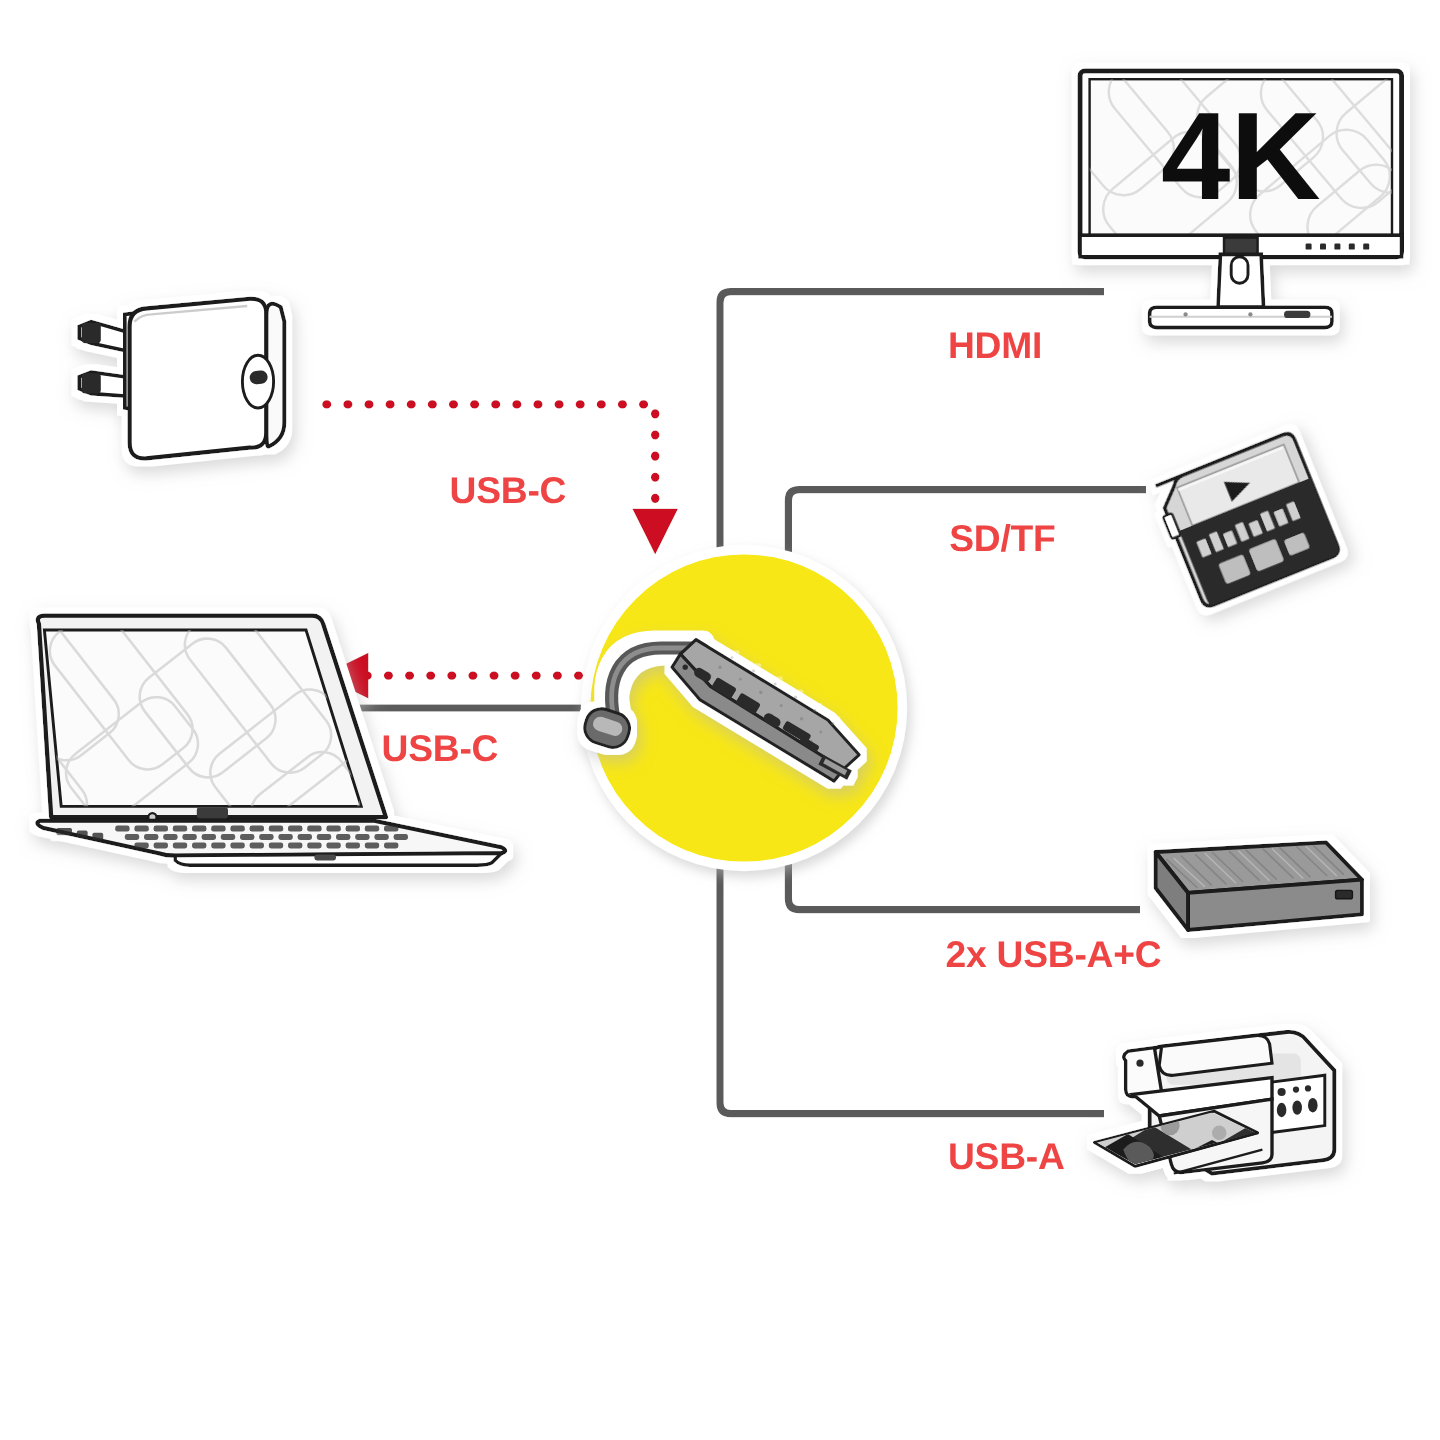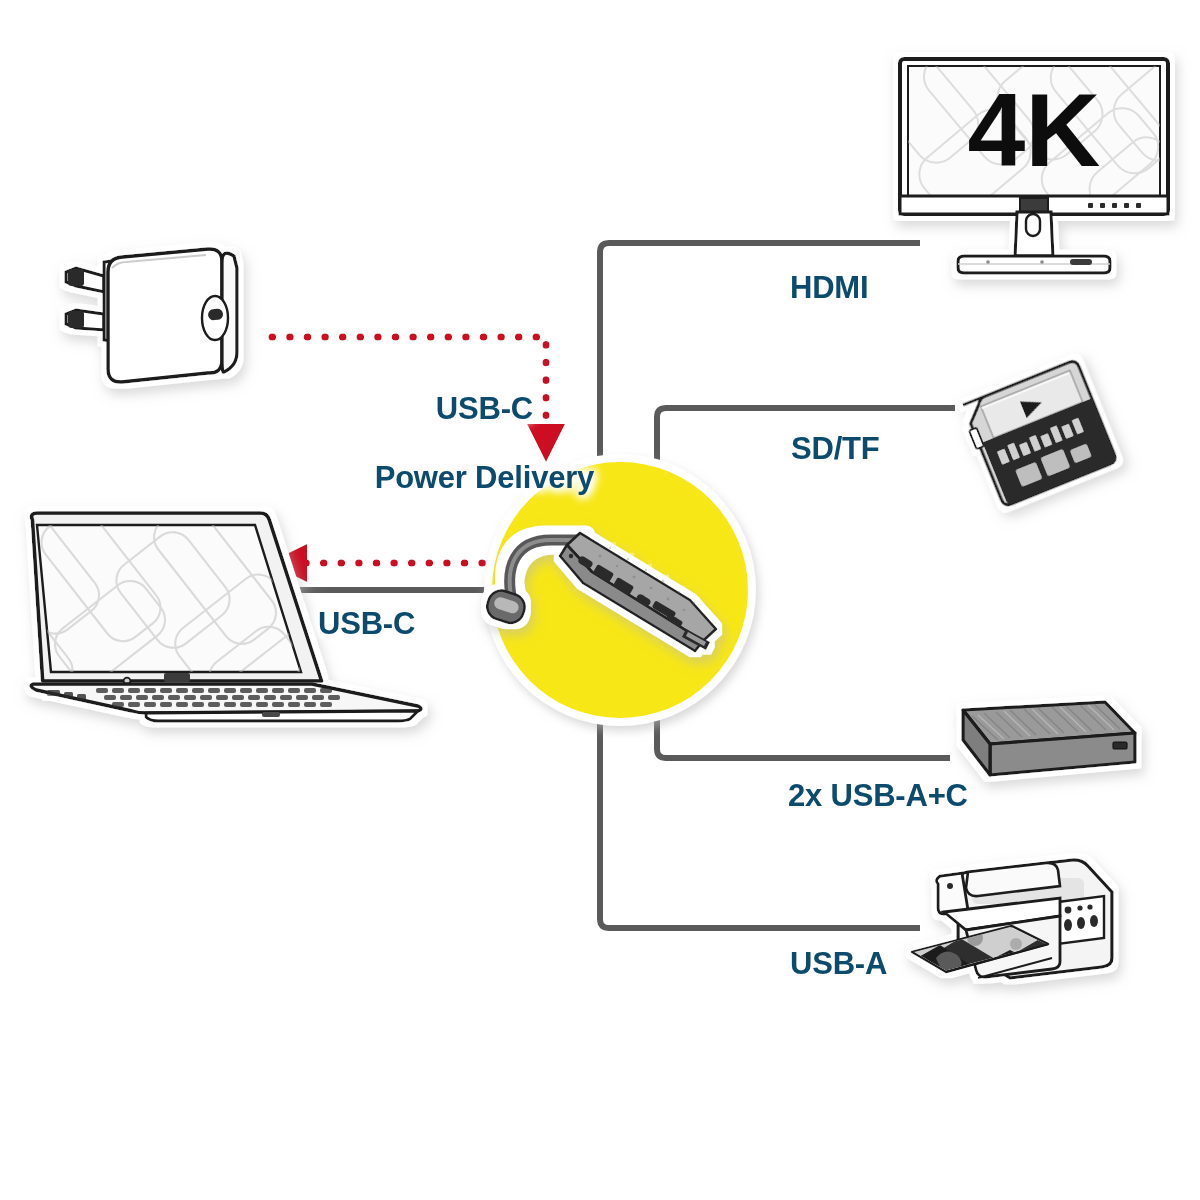--- a/index.html
+++ b/index.html
@@ -20,21 +20,21 @@
     position: absolute;
     left: 0; top: 0;
     width: 1200px;
     height: 1200px;
   }
   
   .conn-label {
     position: absolute;
     font-family: "Liberation Sans", sans-serif;
     font-weight: bold;
-    color: #0c4a6e;
+    color: #ef4444;
     white-space: pre;
     line-height: 1.12;
     letter-spacing: -0.2px;
     text-shadow:
        0 0 8px #ffffff,  0 0 8px #ffffff,
        0 0 14px #ffffff, 0 0 14px #ffffff,
        2px 2px 9px #ffffff, -2px -2px 9px #ffffff;
   }
   .lbl-hdmi      { left: 790px; top: 271px;  font-size: 31px; }
   .lbl-sdtf      { left: 791px; top: 432px;  font-size: 31px; text-align: center; }
@@ -430,16 +430,15 @@
   <div class="conn-label lbl-sdtf nosel">SD/TF</div>
 
   <div class="conn-label lbl-usbac nosel">2x USB-A+C</div>
 
   <div class="conn-label lbl-usba nosel">USB-A</div>
 
   <div class="conn-label lbl-usbc nosel">USB-C</div>
 
   <div class="conn-label lbl-pd nosel">
     <span>USB-C</span><br>
-    <span>Power Delivery</span>
   </div>
 
 </div>
 
 </body></html>

